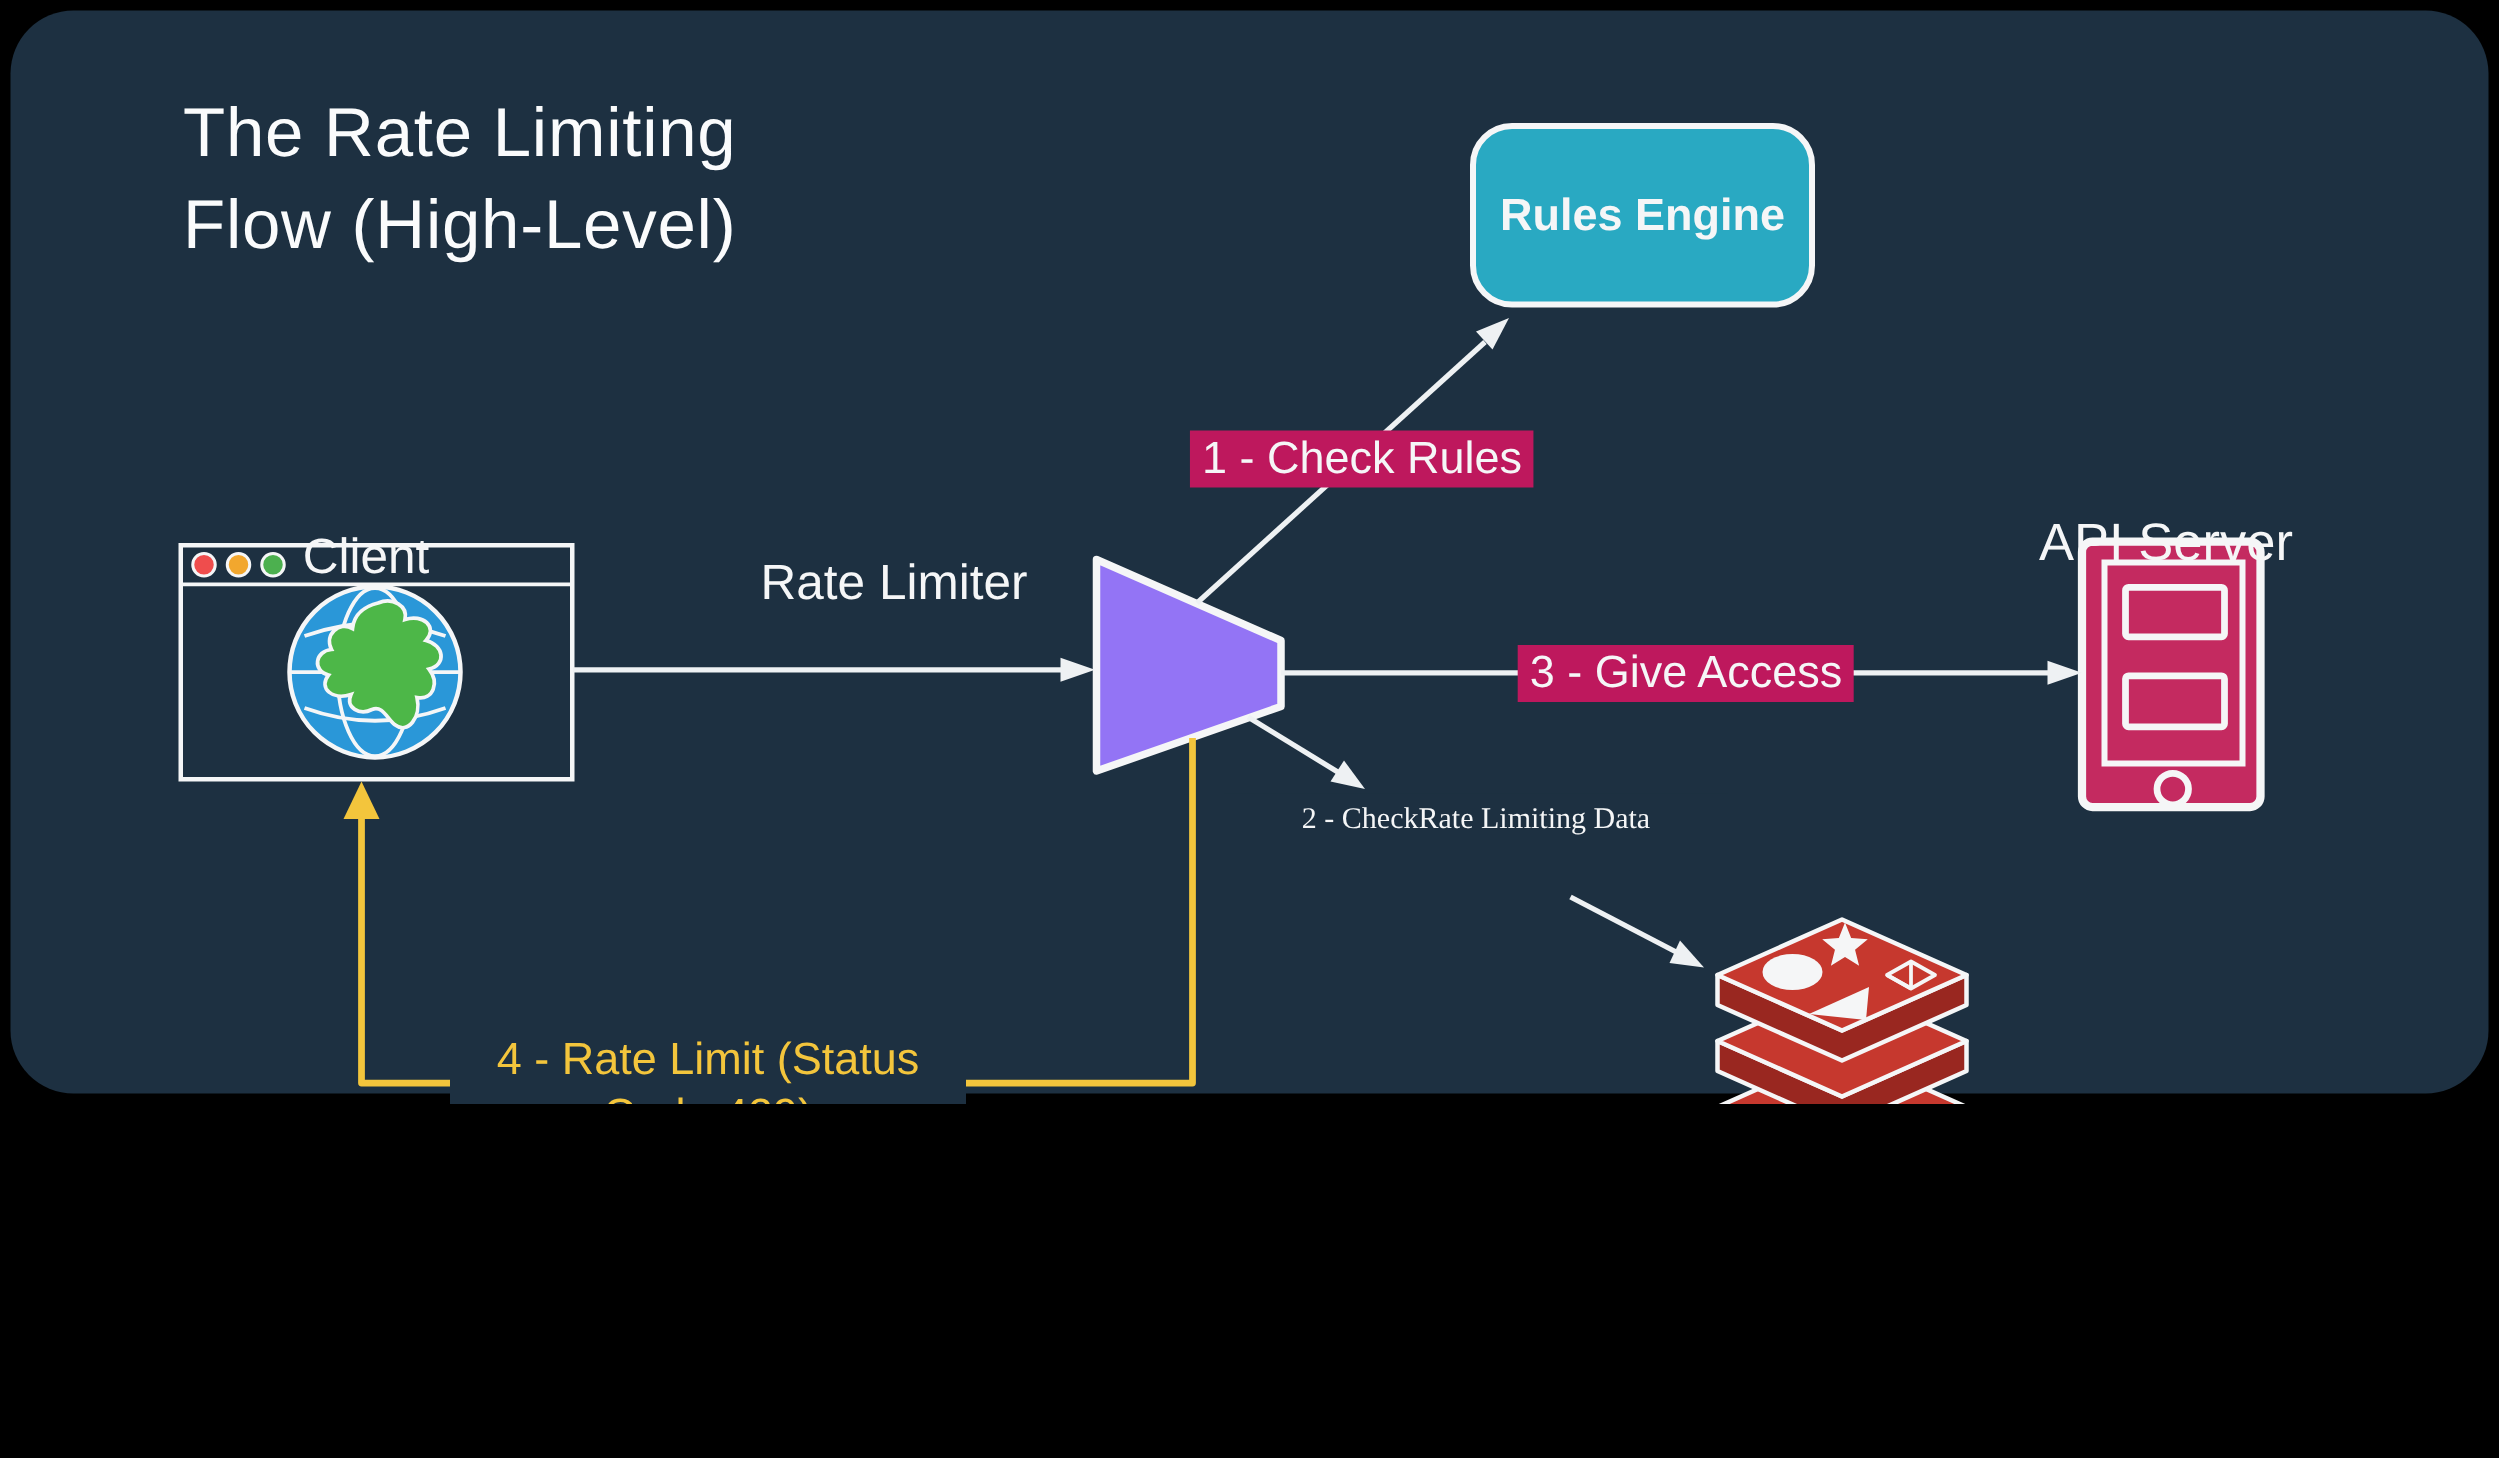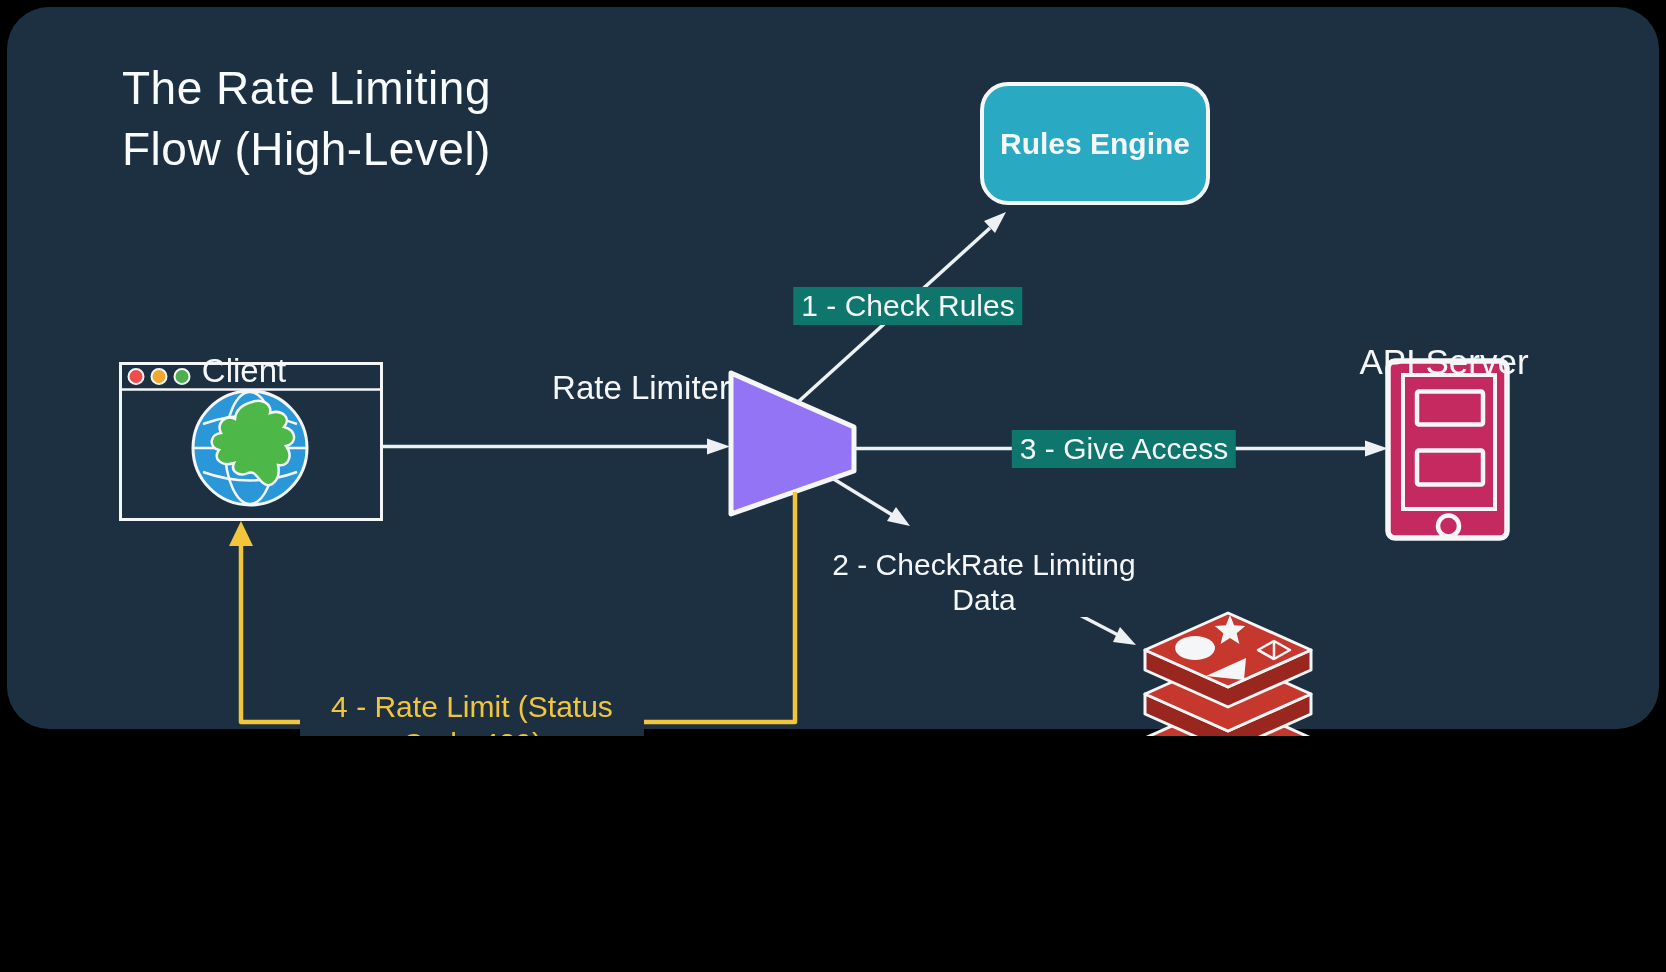--- a/index.html
+++ b/index.html
@@ -17,21 +17,21 @@
     transform:translate(-50%,-50%);text-align:center;
   }
   .wraplbl{
     position:absolute;color:#f5f6f7;text-align:center;
     transform:translate(-50%,0);background:#1d3041;
   }
   #title{
     position:absolute;left:122px;top:58px;width:446px;
     font-size:46px;line-height:61px;color:#fafbfc;letter-spacing:0.5px;
   }
-  .linebg{background:#0f766e;padding:2px 8px;}
+  .linebg{background:#be185d;padding:2px 8px;}
   .yellow{color:#f3c53c;}
 </style>
 </head>
 <body>
 
 <div id="canvas">
   <div id="panel"></div>
 
   <svg width="1666" height="972" viewBox="0 0 1666 972">
 
@@ -118,28 +118,28 @@
     <g>
       <path d="M 795,492 L 795,722 L 241,722 L 241,542" fill="none" stroke="#f3c53c" stroke-width="4.5" stroke-linejoin="round"></path>
       <polygon points="241,521 229,546 253,546" fill="#f3c53c"></polygon>
     </g>
   </svg>
 
   <div id="title">The Rate Limiting Flow (High-Level)</div>
 
   <div class="lbl" style="left:244px;top:330px;font-size:33px;margin-top:41px;">Client</div>
 
-  <div class="lbl" style="left:596px;top:388px;font-size:33px;margin-left:45px;">Rate Limiter</div>
+  <div class="lbl" style="left:596px;top:388px;font-size:33px;">Rate Limiter</div>
 
   <div class="lbl" style="left:1095px;top:144px;font-size:30px;font-weight:bold;">Rules Engine</div>
 
   <div class="lbl" style="left:1444px;top:320px;font-size:35px;margin-top:42px;">API Server</div>
 
   <div class="lbl" style="left:1239px;top:790px;font-size:52px;">Cache</div>
 
   <div class="lbl linebg" style="left:908px;top:306px;font-size:30px;">1 - Check Rules</div>
 
   <div class="lbl linebg" style="left:1124px;top:449px;font-size:30px;">3 - Give Access</div>
 
-  <div class="wraplbl" style="left:984px;top:547px;width:336px;font-size:30px;line-height:35px;">2 - CheckRate Limiting Data</div>
+  <div class="wraplbl" style="left:984px;top:529px;width:336px;font-size:20px;line-height:35px;font-family:Liberation Serif, serif;">2 - CheckRate Limiting Data</div>
 
   <div class="wraplbl yellow" style="left:472px;top:688px;width:344px;font-size:30px;line-height:37px;">4 - Rate Limit (Status Code 429)</div>
 </div>
 
 </body></html>

